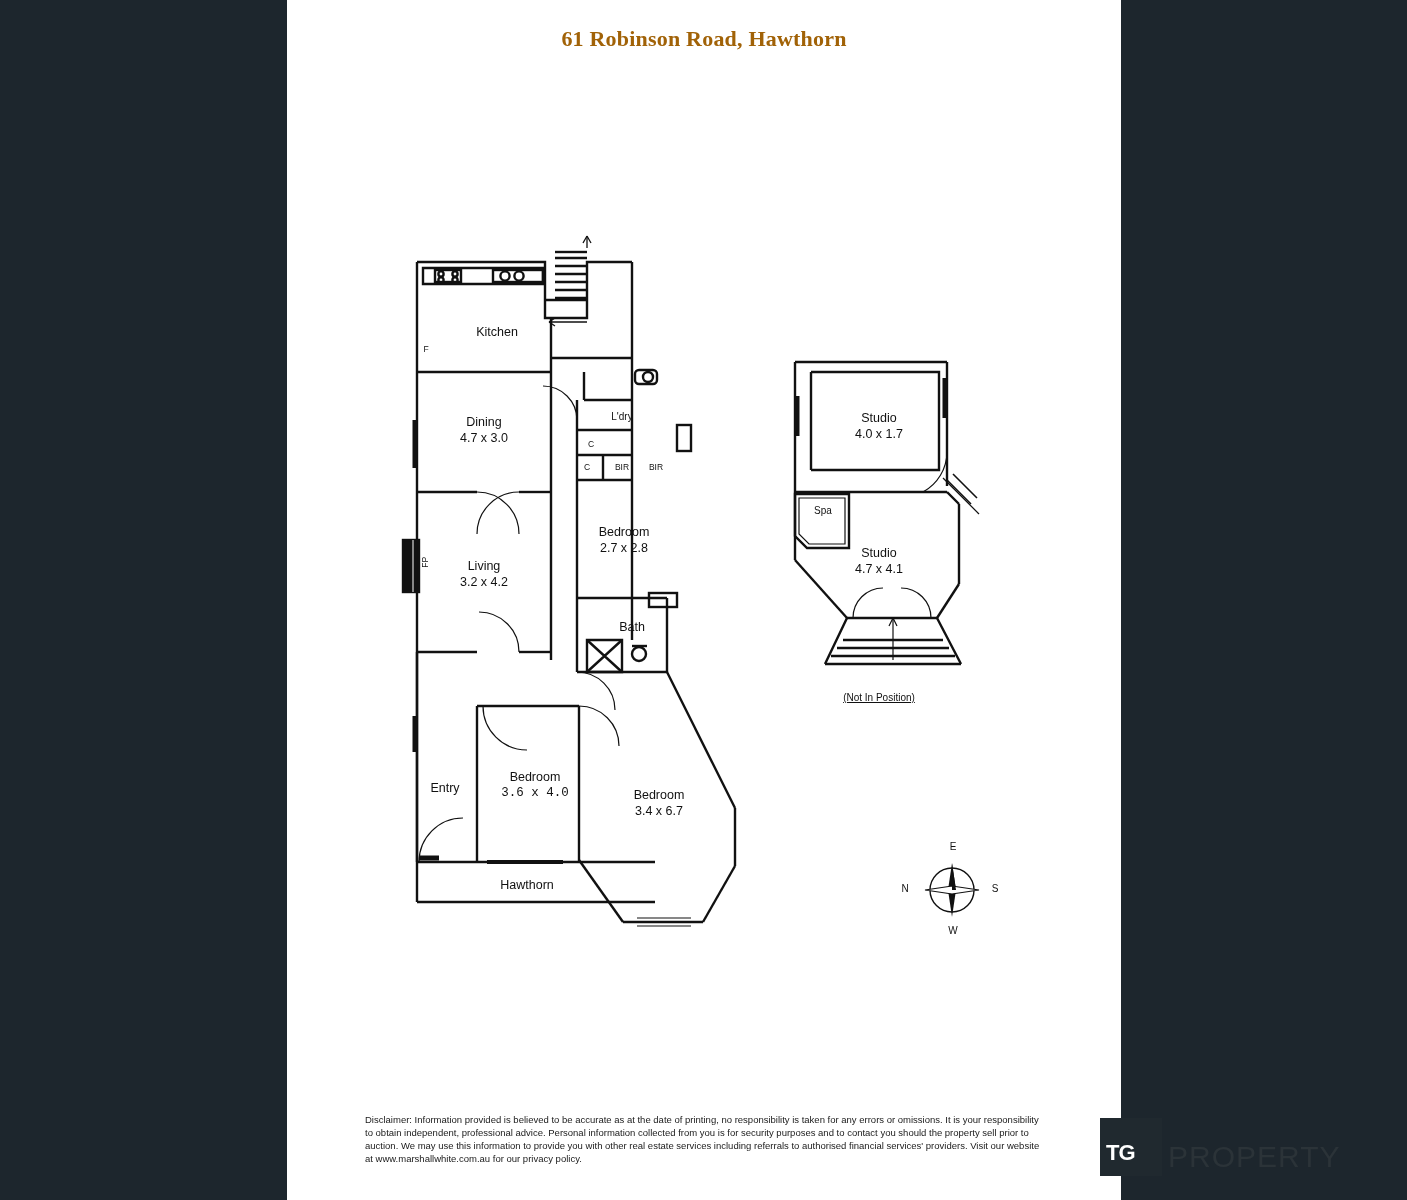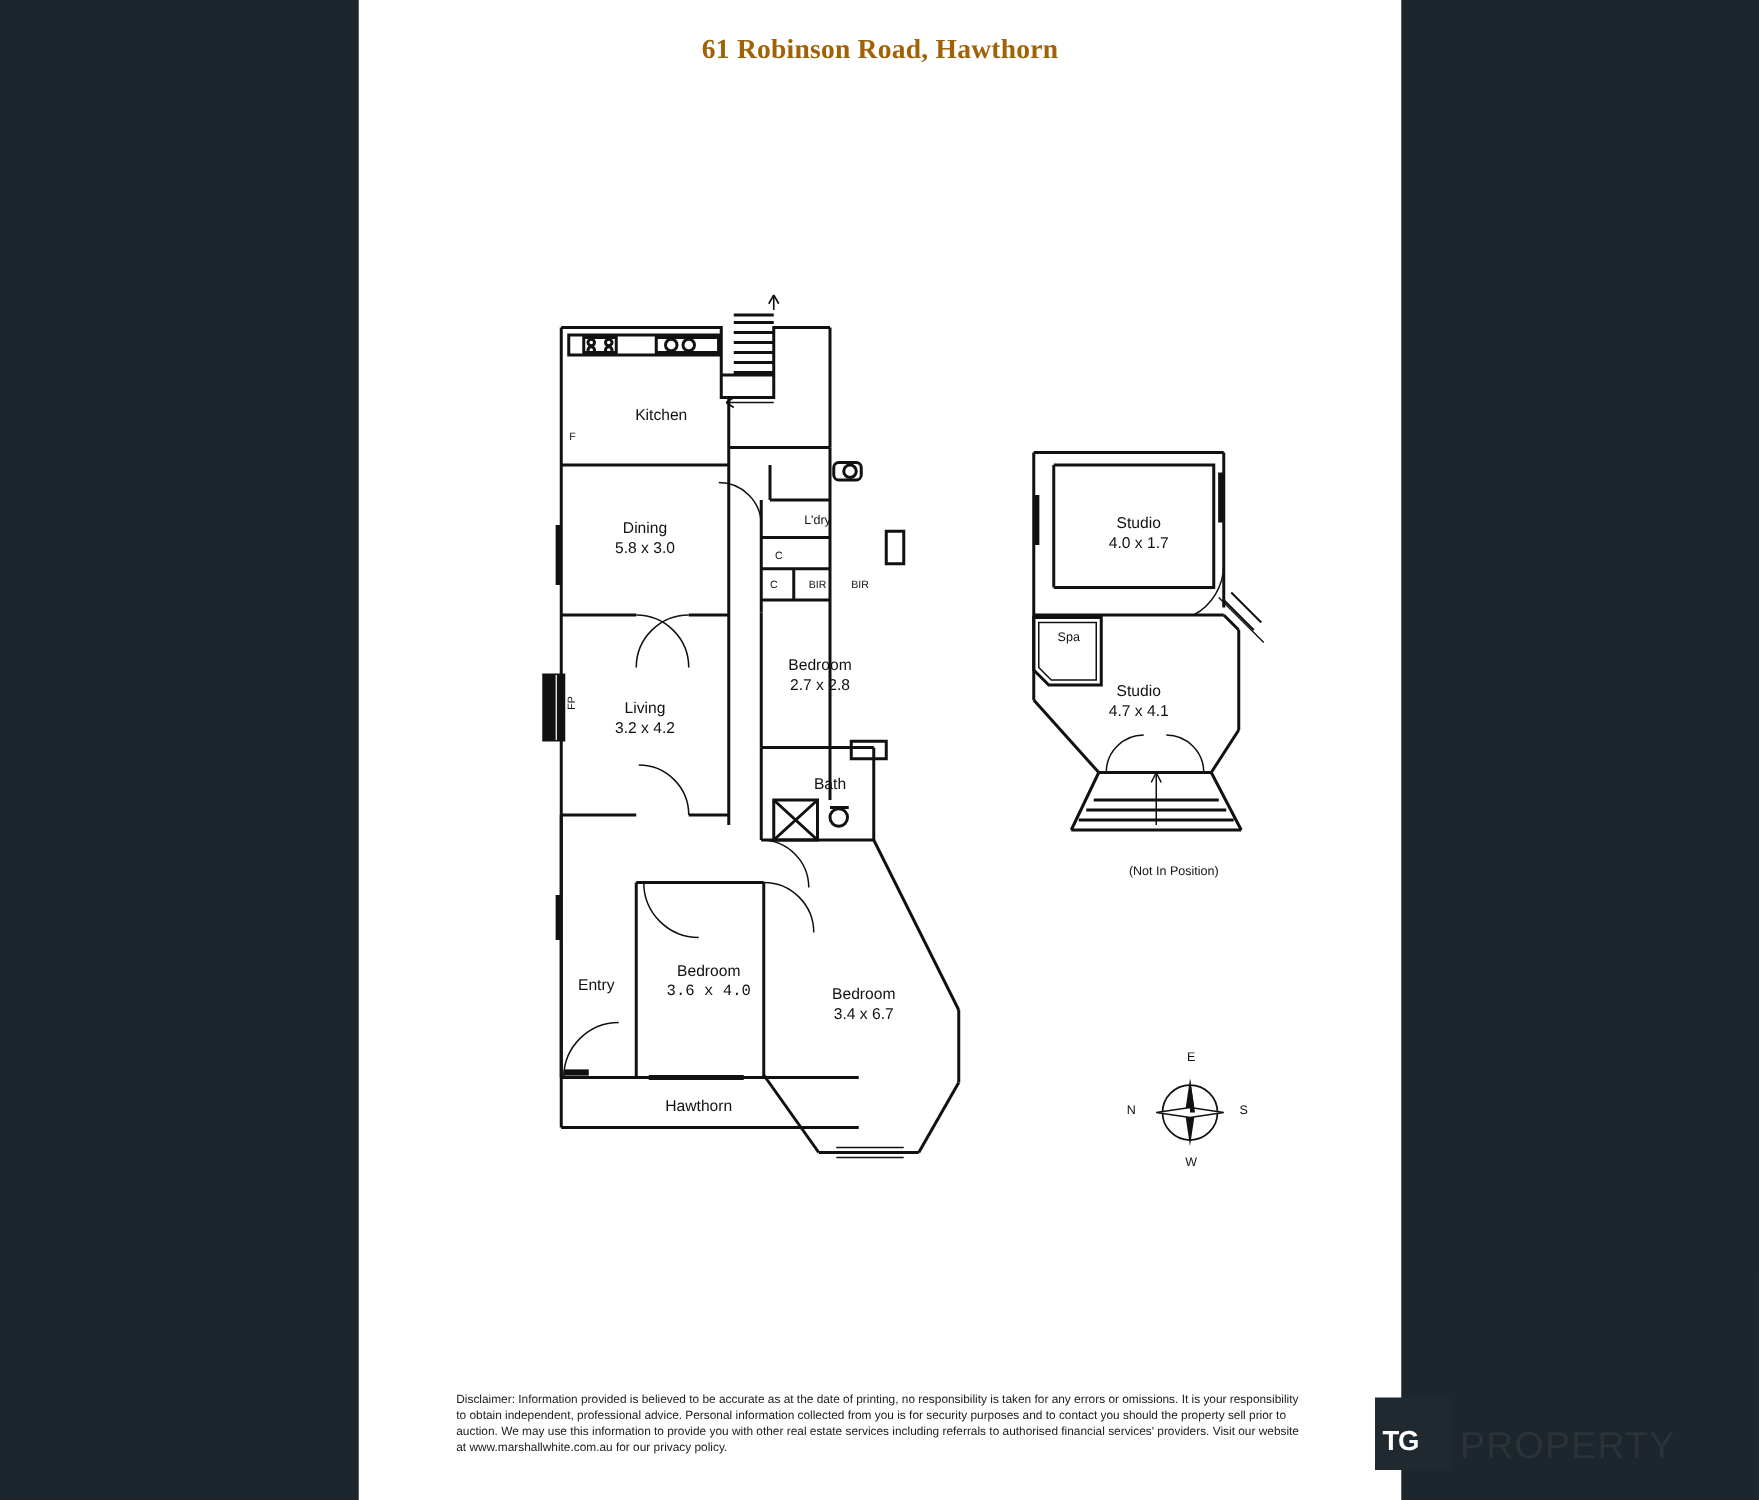--- a/index.html
+++ b/index.html
@@ -7,21 +7,21 @@
   #page{position:relative;width:1407px;height:1200px;}
   
   #leftPanel{position:absolute;left:0;top:0;width:287px;height:1200px;background:#1d262d;}
   #rightPanel{position:absolute;left:1121px;top:0;width:286px;height:1200px;background:#1d262d;}
   #sheet{position:absolute;left:287px;top:0;width:834px;height:1200px;background:#ffffff;}
 
   .ttl{position:absolute;left:0;top:26px;width:834px;text-align:center;
        font-family:"Liberation Serif",serif;font-weight:bold;font-size:22px;color:#a16207;letter-spacing:.2px;}
 
   
-  #plan{position:absolute;left:0;top:0;width:834px;height:964px;margin-left:32px;}
+  #plan{position:absolute;left:0;top:0;width:834px;height:964px;}
   #plan svg{position:absolute;left:0;top:0;}
 
   .lbl{position:absolute;font-family:"Liberation Sans",sans-serif;color:#111;
        text-align:center;line-height:1.25;white-space:nowrap;}
   .lbl.r{font-size:12.5px;}
   .lbl.s{font-size:10px;}
   .lbl.xs{font-size:8.5px;}
   .dim{font-size:12.5px;}
   .vert{transform:rotate(-90deg);transform-origin:center center;}
 
@@ -179,21 +179,21 @@
           <path d="M644 618 A30 30 0 0 0 614 588" stroke-width="1.2"></path>
 
           <path d="M658 378 L658 418" stroke-width="5"></path>
           <path d="M510 396 L510 436" stroke-width="5"></path>
         </g>
       </svg>
 
       <div class="lbl r" style="left:160px;top:325px;width:100px;">Kitchen</div>
 
       <div class="lbl r" style="left:147px;top:415px;width:100px;">Dining</div>
-      <div class="lbl dim" style="left:147px;top:431px;width:100px;text-align:center;">5.8 x 3.0</div>
+      <div class="lbl dim" style="left:147px;top:431px;width:100px;text-align:center;">4.7 x 3.0</div>
 
       <div class="lbl r" style="left:147px;top:559px;width:100px;">Living</div>
       <div class="lbl dim" style="left:147px;top:575px;width:100px;text-align:center;">3.2 x 4.2</div>
 
       <div class="lbl s" style="left:305px;top:411px;width:60px;">L'dry</div>
 
       <div class="lbl r" style="left:285px;top:525px;width:104px;">Bedroom</div>
       <div class="lbl dim" style="left:285px;top:541px;width:104px;text-align:center;">2.7 x 2.8</div>
 
       <div class="lbl r" style="left:310px;top:620px;width:70px;">Bath</div>
@@ -216,21 +216,21 @@
 
       <div class="lbl s" style="left:510px;top:505px;width:52px;">Spa</div>
 
       <div class="lbl xs" style="left:132px;top:344px;width:14px;">F</div>
       <div class="lbl xs vert" style="left:128px;top:557px;width:20px;">FP</div>
       <div class="lbl xs" style="left:297px;top:439px;width:14px;">C</div>
       <div class="lbl xs" style="left:293px;top:462px;width:14px;">C</div>
       <div class="lbl xs" style="left:322px;top:462px;width:26px;">BIR</div>
       <div class="lbl xs" style="left:356px;top:462px;width:26px;">BIR</div>
 
-      <div class="lbl s" style="left:558px;top:692px;width:124px;">(Not In Position)</div>
+      <div class="lbl s" style="left:530px;top:692px;width:124px;text-decoration:underline;">(Not In Position)</div>
     </div>
 
     <div id="compass">
       <svg width="90" height="90" viewBox="0 0 90 90">
         <circle cx="45" cy="45" r="22" fill="none" stroke="#111" stroke-width="1.4"></circle>
         <path d="M45 18 L49 45 L45 72 L41 45 Z" fill="#111" stroke="none"></path>
         <path d="M18 45 L45 41 L72 45 L45 49 Z" fill="#ffffff" stroke="#111" stroke-width="1.2"></path>
         <path d="M45 18 L49 45 L45 45 Z" fill="#111" stroke="none"></path>
       </svg>
       <div class="lbl s" style="left:38px;top:-4px;width:16px;">E</div>

